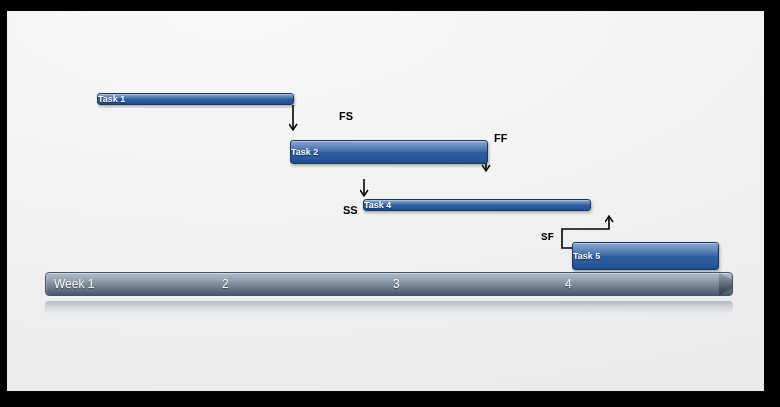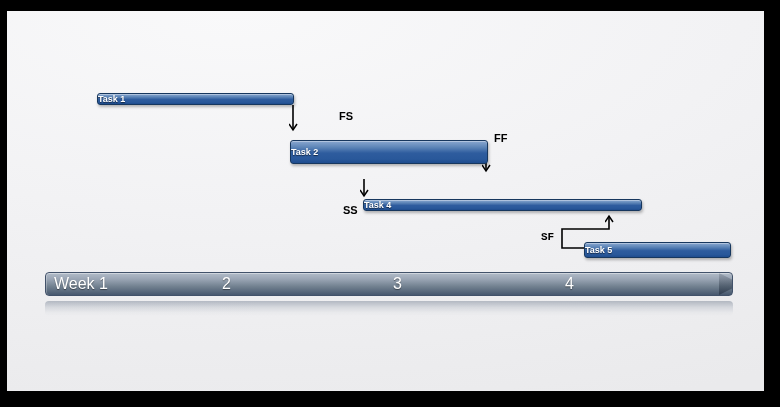--- a/index.html
+++ b/index.html
@@ -17,21 +17,21 @@
   .dep-label{position:absolute;color:#000;font-size:11px;font-weight:bold;z-index:4;line-height:1.1;}
   #arrows{position:absolute;left:0;top:0;width:780px;height:407px;z-index:2;pointer-events:none;}
   .dep-line{fill:none;stroke:#000;stroke-width:1.6;}
   #timeline{position:absolute;box-sizing:border-box;z-index:3;border-radius:4px;
             border:1px solid #42526a;
             background:linear-gradient(180deg,#b2bcc9 0%,#9aa5b4 28%,#71808f 62%,#47586f 100%);
             box-shadow:inset 0 1px 0 rgba(255,255,255,0.4), inset 1px 0 0 rgba(255,255,255,0.25);}
   .timeline-cap{position:absolute;right:0;top:0;width:13px;height:100%;
             background:linear-gradient(180deg,rgba(25,37,53,0.15),rgba(25,37,53,0.5));
             clip-path:polygon(0 0,100% 30%,100% 70%,0 100%);border-radius:0 4px 4px 0;}
-  .week-label{position:absolute;color:#fff;font-size:16px;z-index:4;white-space:nowrap;
+  .week-label{position:absolute;color:#fff;font-size:12px;z-index:4;white-space:nowrap;
             text-shadow:0 1px 1px rgba(0,0,0,0.45);}
   #reflection{position:absolute;z-index:1;border-radius:4px;filter:blur(0.5px);
             background:linear-gradient(180deg,rgba(96,110,130,0.42) 0%,rgba(140,151,167,0.22) 45%,
                         rgba(190,196,205,0.08) 80%,rgba(255,255,255,0) 100%);}
 </style>
 </head>
 <body>
 
 <div id="canvas">
   <div id="slide"></div>
@@ -47,24 +47,24 @@
       <polyline points="364,179 364,196" class="dep-line" marker-end="url(#arrowhead)"></polyline>
       <polyline points="584,248 562,248 562,229 609,229 609,216" class="dep-line" marker-end="url(#arrowhead)"></polyline>
     </svg>
 
   <div class="task-bar" style="left: 97px; top: 93px; width: 197px; height: 12px;">
     <span class="task-label">Task 1</span>
   </div>
   <div class="task-bar" style="left: 290px; top: 140px; width: 198px; height: 24px;">
     <span class="task-label">Task 2</span>
   </div>
-  <div class="task-bar" style="left: 363px; top: 199px; width: 279px; height: 12px;">
+  <div class="task-bar" style="left: 363px; top: 199px; width: 228px; height: 12px;">
     <span class="task-label">Task 4</span>
   </div>
-  <div class="task-bar" style="left: 584px; top: 242px; width: 147px; height: 16px;">
+  <div class="task-bar" style="left: 572px; top: 242px; width: 147px; height: 28px;">
     <span class="task-label">Task 5</span>
   </div>
 
   <span class="dep-label" style="left: 301px; top: 110px; padding-left: 38px;">FS</span>
   <span class="dep-label" style="left: 494px; top: 132px;">FF</span>
   <span class="dep-label" style="left: 343px; top: 181px; margin-top: 23px;">SS</span>
   <span class="dep-label" style="left: 541px; top: 231px; font-family: Liberation Mono, monospace;">SF</span>
 
   <div id="timeline" style="left: 45px; top: 272px; width: 688px; height: 24px;">
     <div class="timeline-cap"></div>

